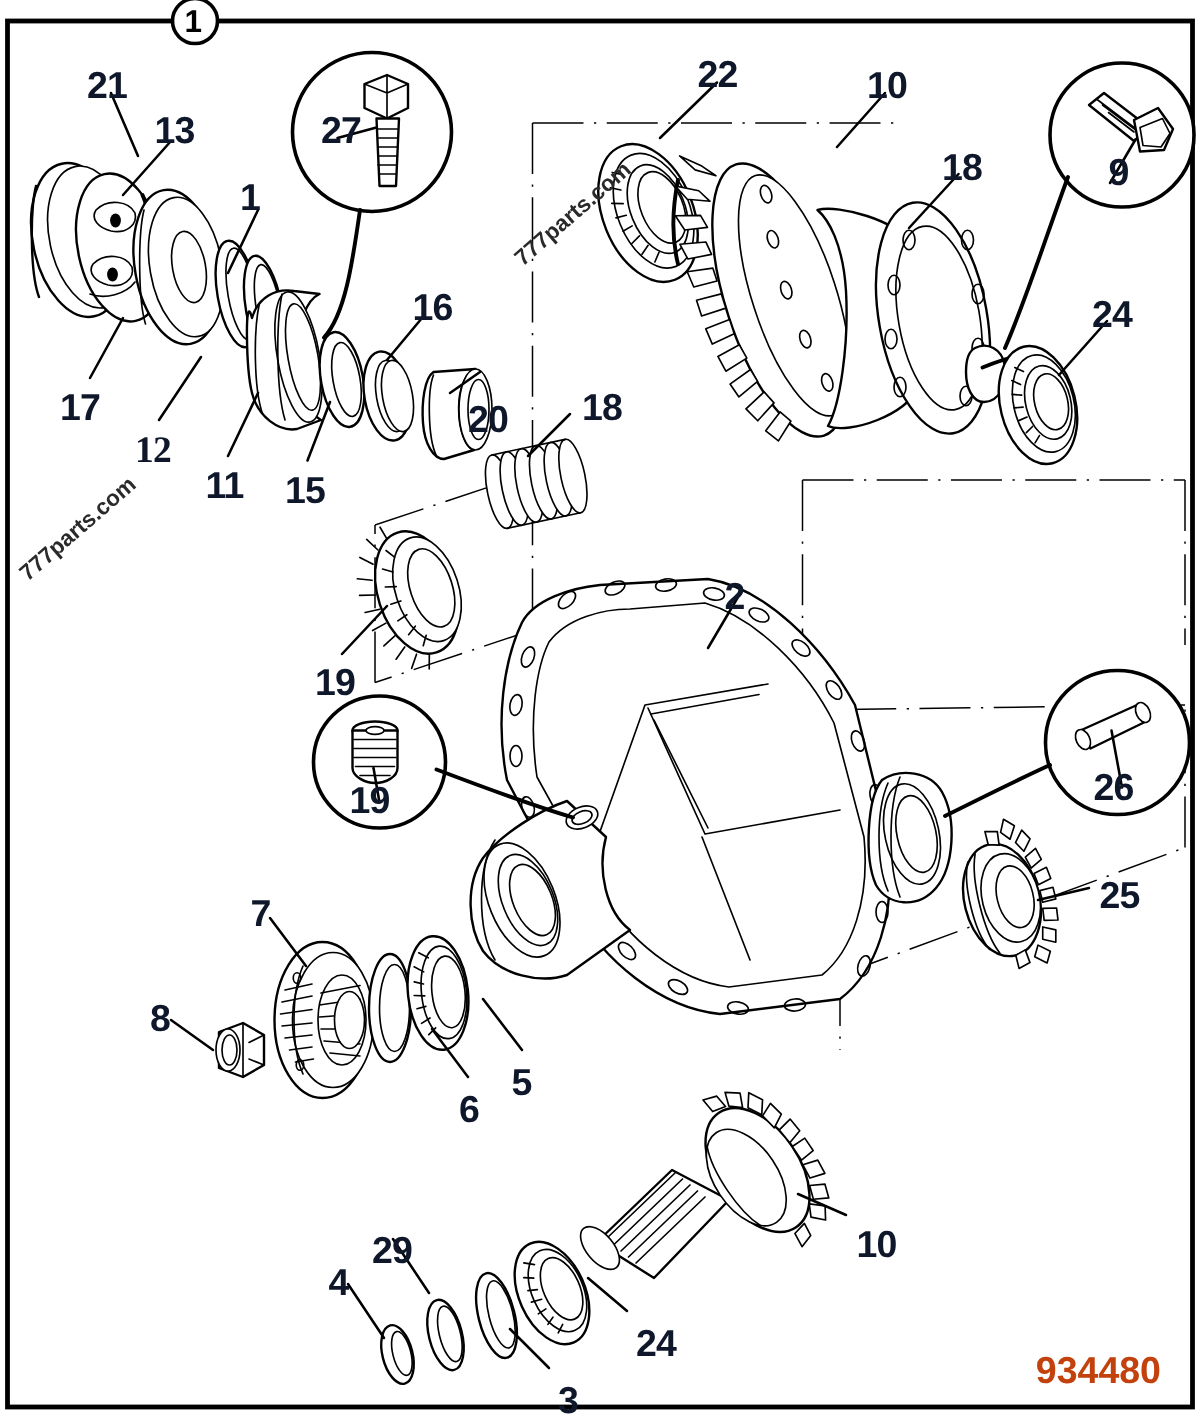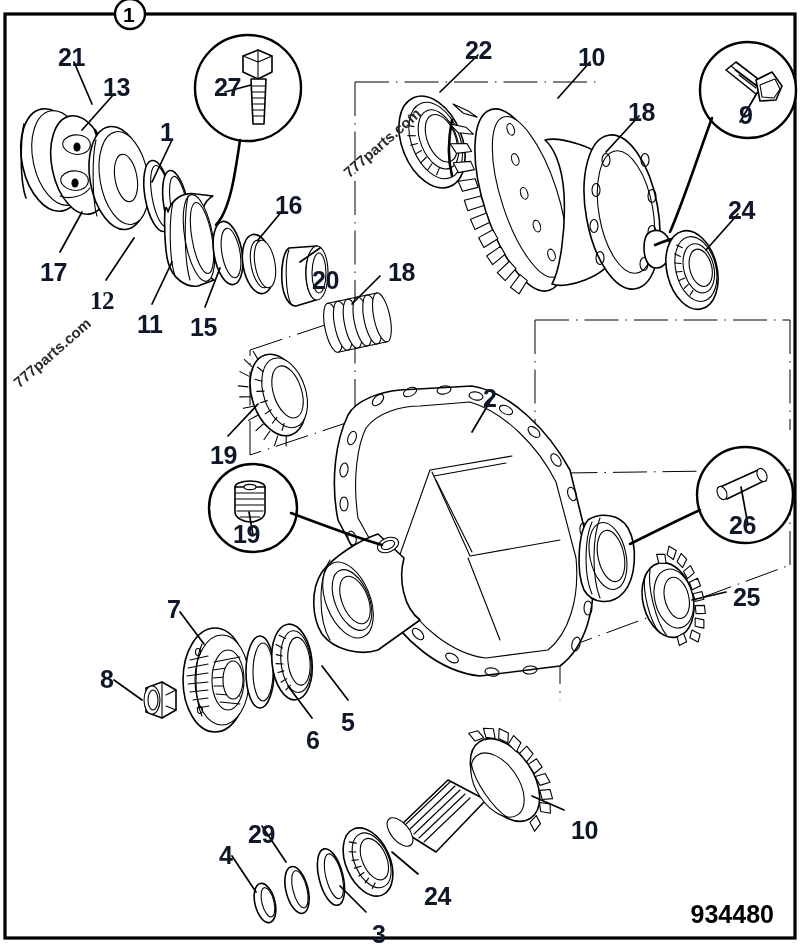--- a/index.html
+++ b/index.html
@@ -3,21 +3,21 @@
 <meta charset="utf-8">
 <style>
   html,body{margin:0;padding:0;background:#ffffff;}
   body{width:800px;height:949px;position:relative;overflow:hidden;
        font-family:"Liberation Sans",sans-serif;color:#000;}
   #sheet{position:absolute;inset:0;width:800px;height:949px;}
   .lbl{position:absolute;font-weight:bold;font-size:25px;line-height:1;
        font-family:"Liberation Sans",sans-serif;color:#0f172a;white-space:nowrap;
        letter-spacing:-0.5px;}
   .dwgno{position:absolute;font-weight:bold;font-size:25px;letter-spacing:0px;
-         font-family:"Liberation Sans",sans-serif;color:#000000;}
+         font-family:"Liberation Sans",sans-serif;color:#c2410c;}
   .wm{position:absolute;font-size:15px;color:#2a2a2a;font-weight:bold;
       font-family:"Liberation Sans",sans-serif;white-space:nowrap;
       transform-origin:0 0;letter-spacing:0px;}
   .idx{position:absolute;font-weight:bold;font-size:21px;
        font-family:"Liberation Sans",sans-serif;color:#000;}
 </style>
 </head>
 <body>
 
 <svg id="sheet" viewBox="0 0 800 949" xmlns="http://www.w3.org/2000/svg">

